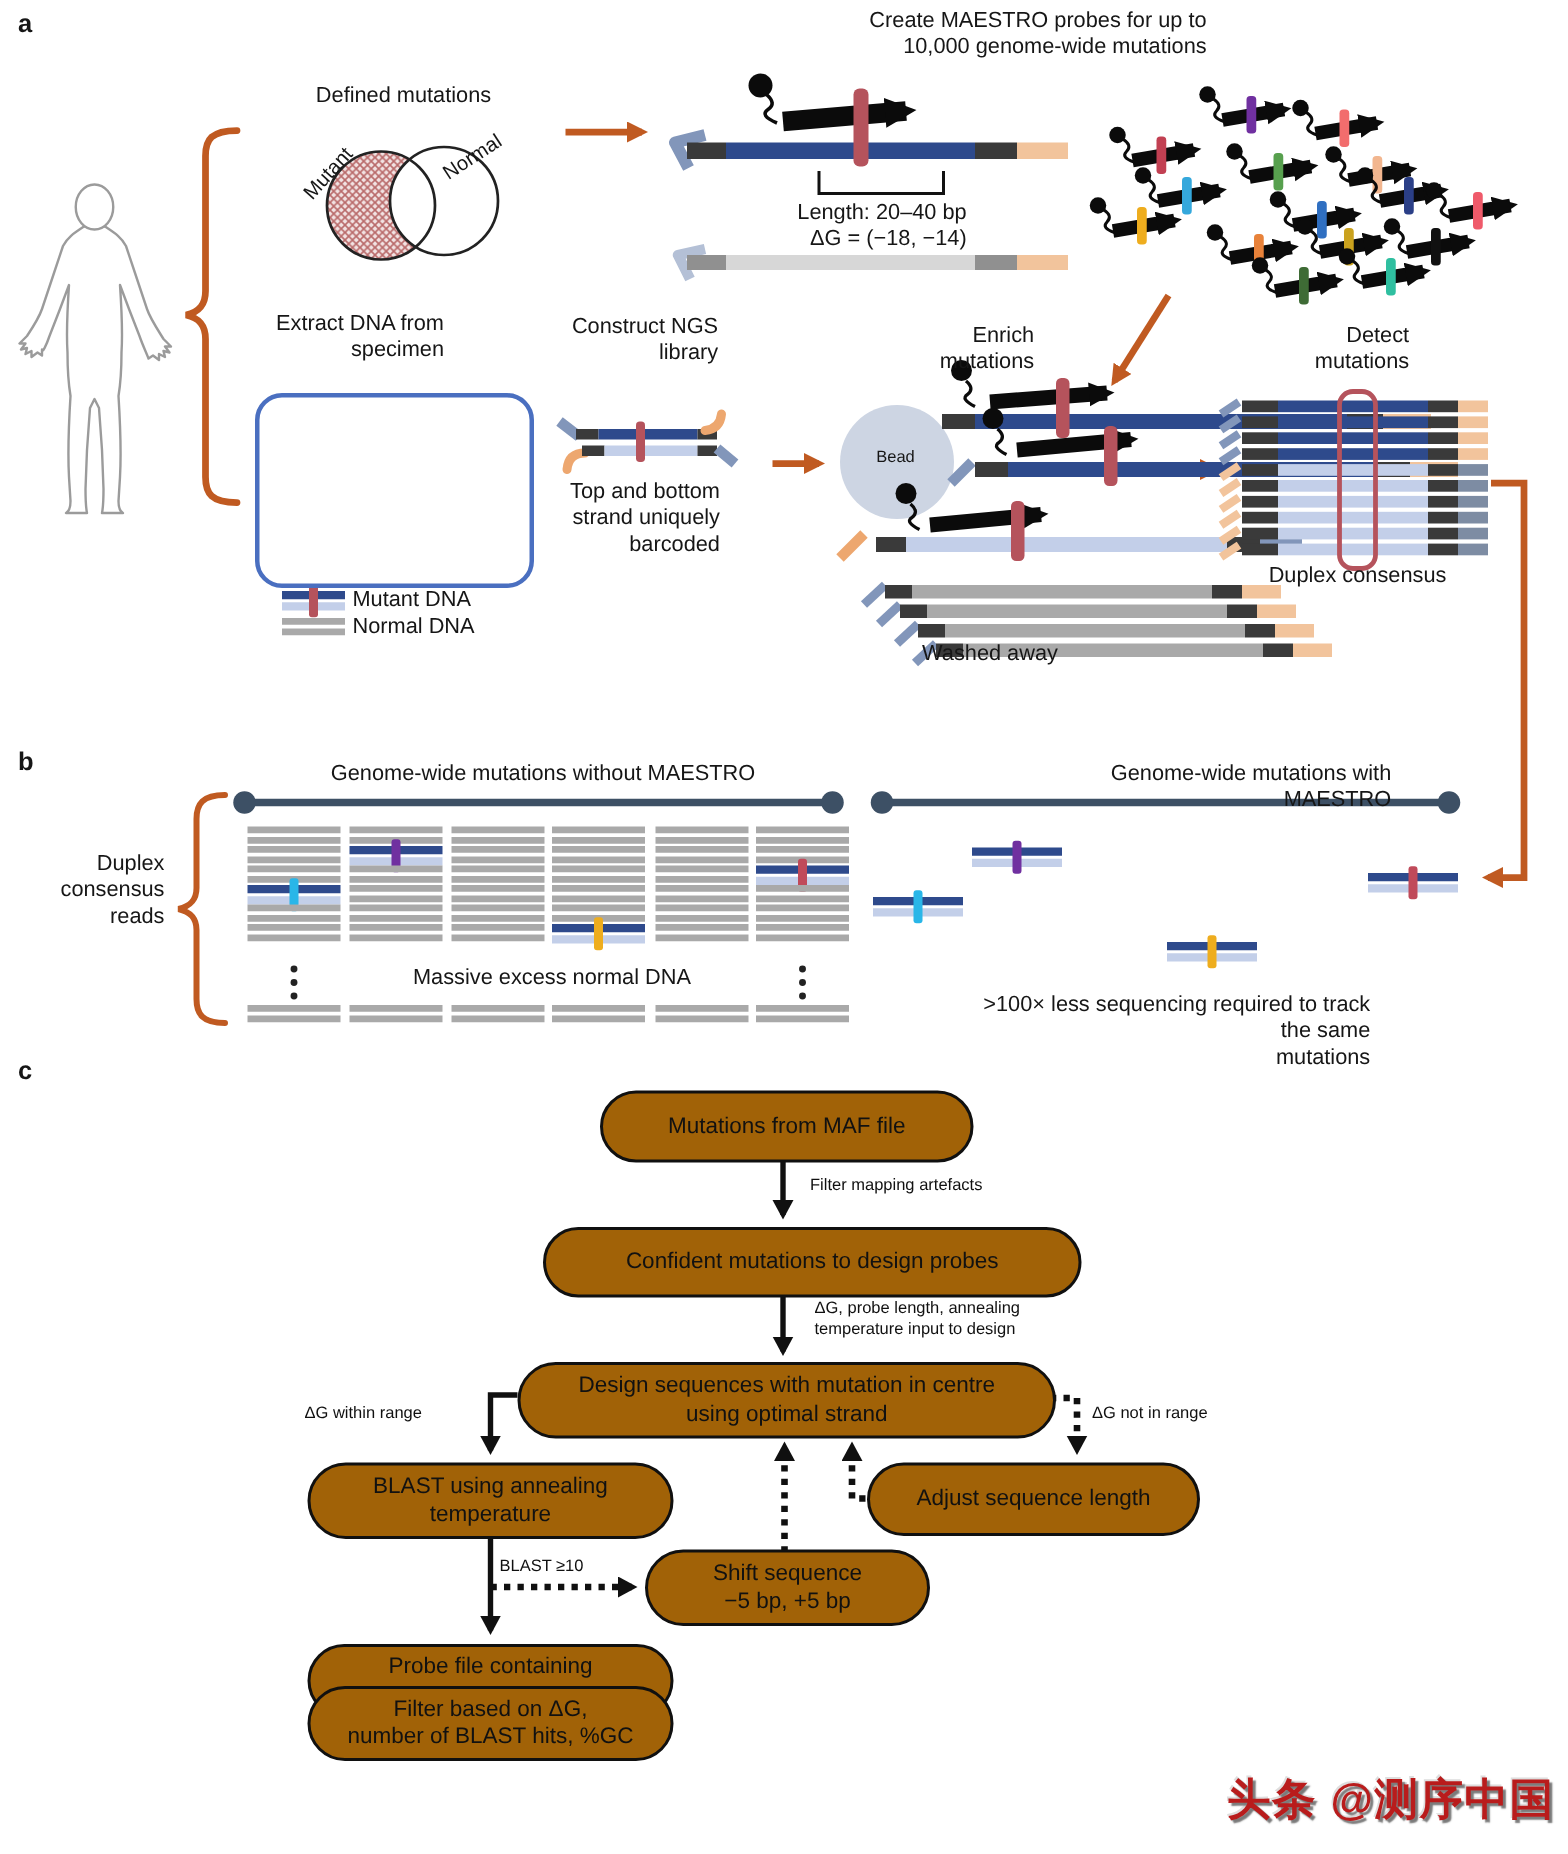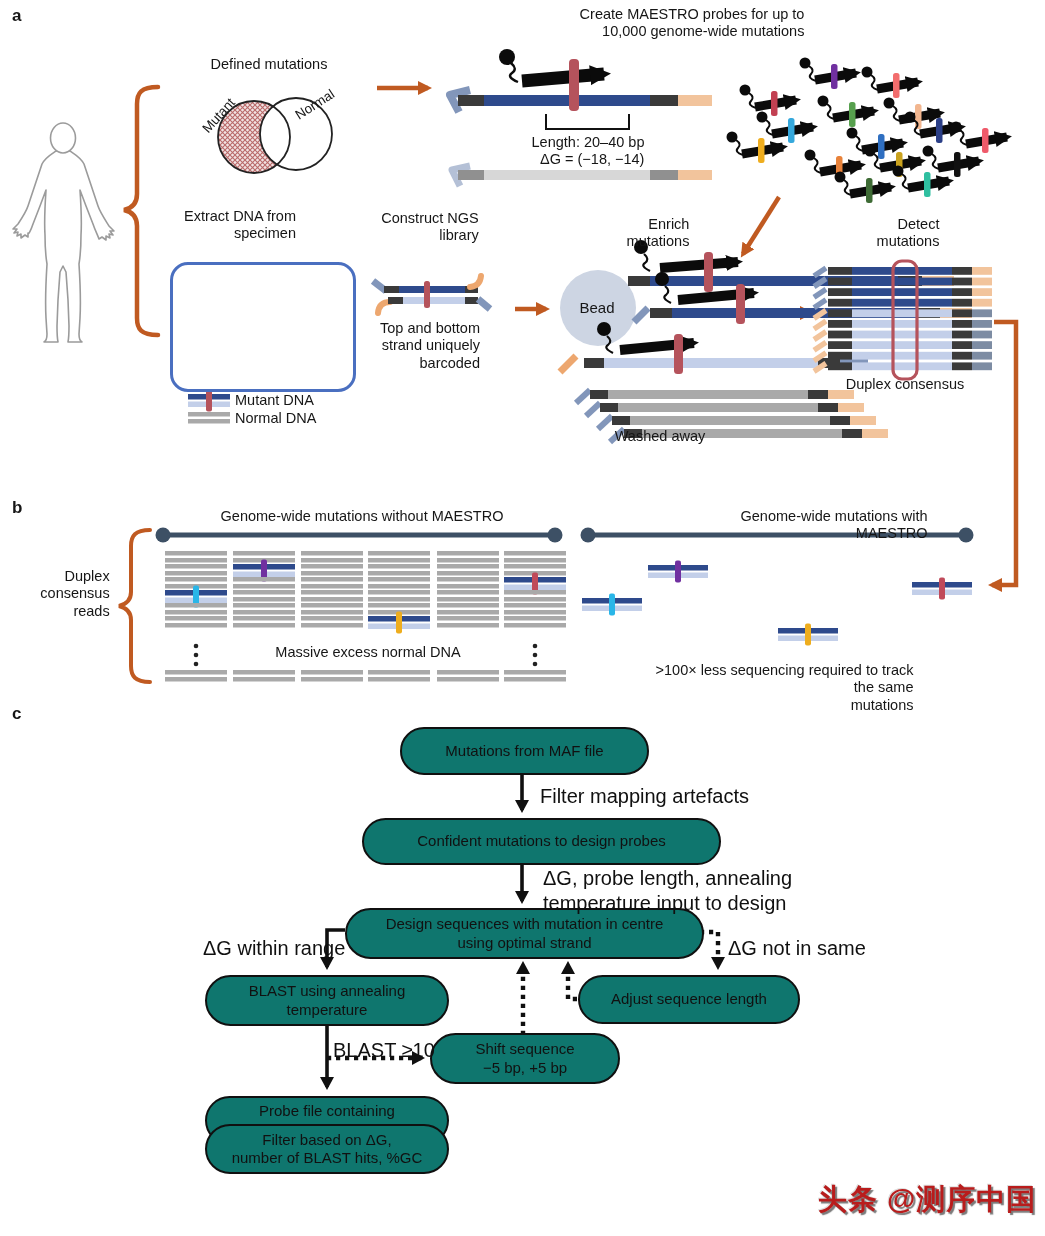--- a/index.html
+++ b/index.html
@@ -3,24 +3,24 @@
 <meta charset="utf-8">
 <style>
   html,body{margin:0;padding:0;background:#fff;}
   #canvas{position:relative;width:1045px;height:1236px;background:#ffffff;
           font-family:"Liberation Sans",sans-serif;color:#111;overflow:hidden;}
   svg.layer{position:absolute;left:0;top:0;}
   .t{position:absolute;font-size:14.5px;line-height:1.2;white-space:pre-line;color:#161616;}
   .tc{text-align:right;transform:translateX(-50%);}
   .pl{font-weight:700;font-size:17px;}
   .vlab{position:absolute;font-size:13.5px;color:#161616;}
-  .fbox{position:absolute;border:2.6px solid #101010;border-radius:26px;background:#0f766e;
+  .fbox{position:absolute;border:2.6px solid #101010;border-radius:26px;background:#a16207;
         display:flex;align-items:center;justify-content:center;text-align:center;
         font-size:15px;line-height:1.22;white-space:pre-line;}
-  .elabel{position:absolute;font-size:20px;line-height:1.25;white-space:pre-line;color:#101010;}
+  .elabel{position:absolute;font-size:11px;line-height:1.25;white-space:pre-line;color:#101010;}
   .ebox{position:absolute;border:3px solid #4a6fc0;border-radius:18px;background:#fff;}
   .wm{position:absolute;left:818px;top:1180px;font-size:29px;font-weight:700;letter-spacing:1px;
       color:#b91c1c;text-shadow:2px 2px 1px #7a7a7a,-1px -1px 0 #dedede;}
 </style>
 </head>
 <body>
 
 <div id="canvas">
 
   <svg id="art" class="layer" width="1045" height="1236" viewBox="0 0 1045 1236">
@@ -488,21 +488,21 @@
 ΔG = (−18, −14)</div>
   <div class="t tc" style="left:240px;top:192px;margin-top:16px;">Extract DNA from
 specimen</div>
   <div class="t tc" style="left:430px;top:210px;">Construct NGS
 library</div>
   <div class="t tc" style="left:430px;top:320px;">Top and bottom
 strand uniquely
 barcoded</div>
   <div class="t tc" style="left:658px;top:216px;">Enrich
 mutations</div>
-  <div class="t tc" style="left:597px;top:299px;font-size:15px;">Bead</div>
+  <div class="t tc" style="left:597px;top:299px;font-size:11px;">Bead</div>
   <div class="t tc" style="left:660px;top:428px;">Washed away</div>
   <div class="t tc" style="left:908px;top:216px;">Detect
 mutations</div>
   <div class="t tc" style="left:905px;top:376px;">Duplex consensus</div>
   <div class="t" style="left:235px;top:392px;">Mutant DNA</div>
   <div class="t" style="left:235px;top:410px;">Normal DNA</div>
 
   <div class="t tc" style="left:362px;top:508px;">Genome-wide mutations without MAESTRO</div>
   <div class="t tc" style="left:810px;top:508px;">Genome-wide mutations with MAESTRO</div>
   <div class="t tc" style="left:75px;top:568px;">Duplex
@@ -525,17 +525,17 @@
 −5 bp, +5 bp</div>
   <div class="fbox" style="left:205px;top:1096px;width:240px;height:45px;">Probe file containing
 sequences</div>
   <div class="fbox" style="left:205px;top:1124px;width:240px;height:46px;">Filter based on ΔG,
 number of BLAST hits, %GC</div>
 
   <div class="elabel" style="left:540px;top:784px;">Filter mapping artefacts</div>
   <div class="elabel" style="left:543px;top:866px;">ΔG, probe length, annealing
 temperature input to design</div>
   <div class="elabel" style="left:203px;top:936px;">ΔG within range</div>
-  <div class="elabel" style="left:728px;top:936px;">ΔG not in same</div>
+  <div class="elabel" style="left:728px;top:936px;">ΔG not in range</div>
   <div class="elabel" style="left:333px;top:1038px;">BLAST ≥10</div>
 
   <div class="wm">头条 @测序中国</div>
 </div>
 
 </body></html>

